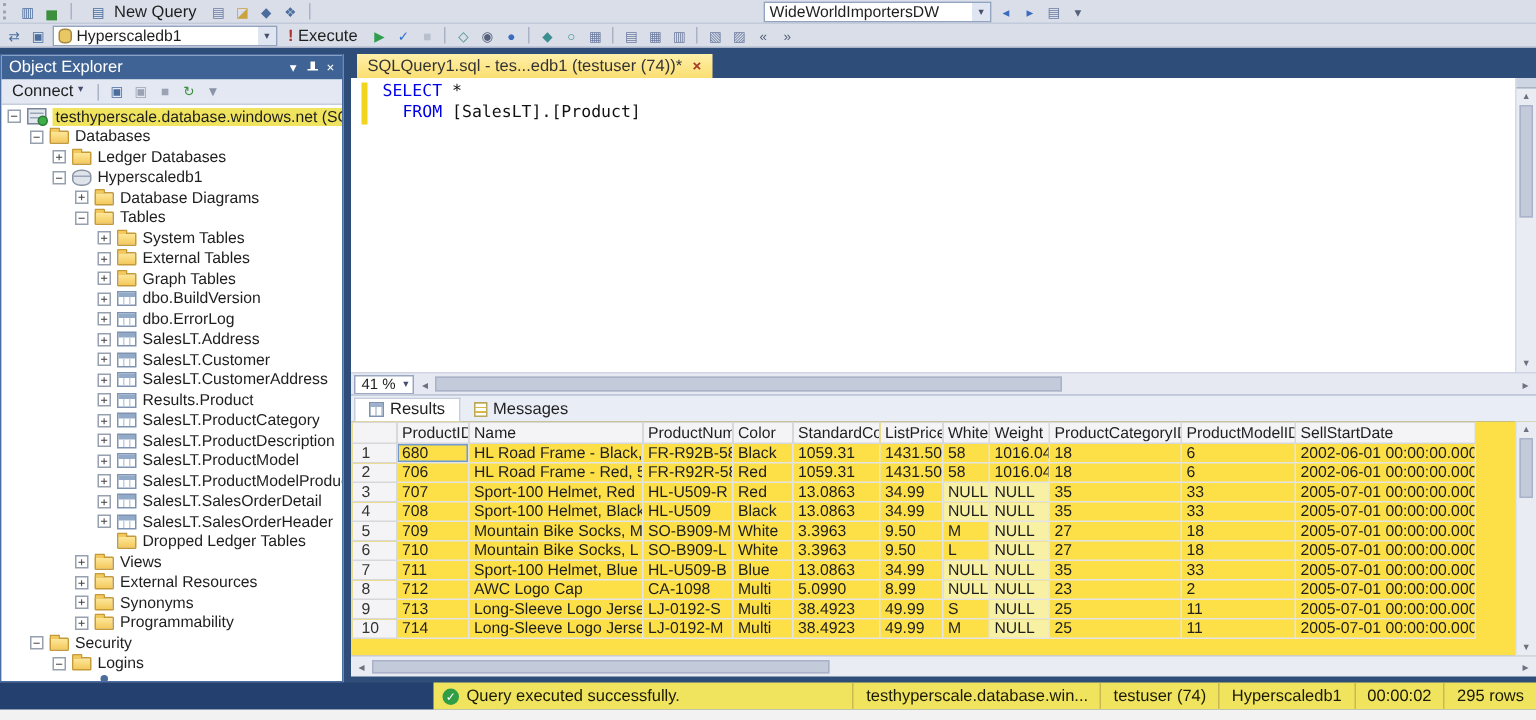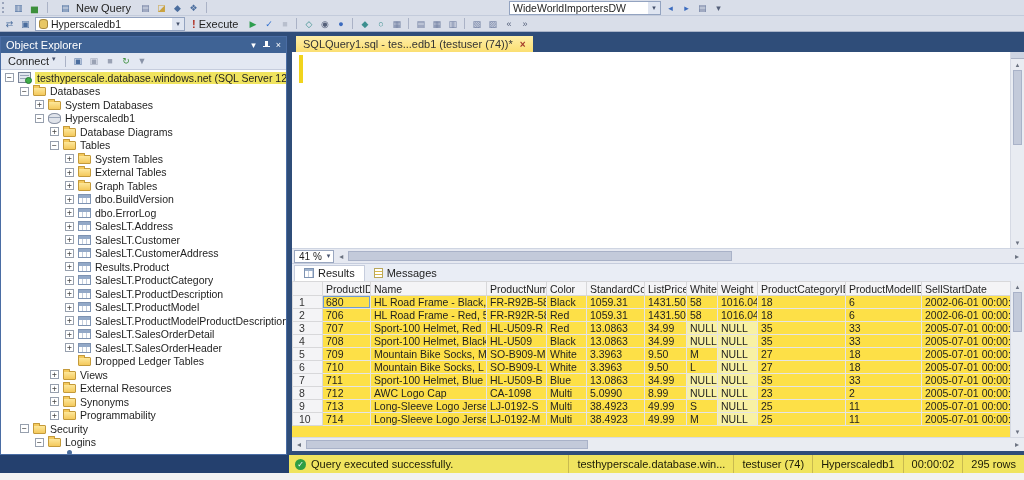--- a/index.html
+++ b/index.html
@@ -24,21 +24,21 @@
   .combo-text{flex:1;white-space:nowrap;overflow:hidden;font-size:10.5px}
   .combo-arrow{background:#dfe5f1;width:12px;height:100%;display:flex;align-items:center;justify-content:center;font-size:7px;color:#44506b}
   .carr{font-size:7px;color:#44506b}
   .dbico{width:9px;height:10px;background:#e8c765;border:1px solid #a8883c;border-radius:4px/3px;flex:0 0 9px}
 
   
   .content{flex:1;display:flex;padding-top:4px;overflow:hidden}
   .splitter{width:5px}
 
   
-  .oe{width:287px;display:flex;flex-direction:column;background:#fff;border:1px solid #4a6da4;overflow:hidden}
+  .oe{width:229px;display:flex;flex-direction:column;background:#fff;border:1px solid #4a6da4;overflow:hidden}
   .oe-head{height:16px;background:#3f6395;color:#fff;display:flex;align-items:center;padding:0 5px;flex:0 0 16px}
   .win-icons{margin-left:auto;display:flex;gap:6px;align-items:center;font-size:9px}
   .pin{width:8px;height:9px;position:relative;display:inline-block}
   .pin::before{content:"";position:absolute;left:3px;top:0;width:3px;height:5px;background:#fff}
   .pin::after{content:"";position:absolute;left:1px;top:5px;width:7px;height:1px;background:#fff;box-shadow:3px 2px 0 -1px #fff}
   .connect-bar{height:17px;background:#e3e8f2;border-bottom:1px solid #c6cddd;display:flex;align-items:center;padding:0 3px;gap:2px;flex:0 0 17px}
   .connect-btn{display:flex;align-items:flex-start;gap:3px;padding:0 4px}
   .tree{flex:1;overflow:hidden;background:#fff;padding-top:1px;font-size:10.5px}
   .trow{height:13.5px;display:flex;align-items:center;white-space:nowrap}
   .expander{width:9px;height:9px;border:1px solid #97a0ae;background:#fff;font-size:8px;line-height:7px;text-align:center;color:#444;flex:0 0 9px;margin-right:4px;font-family:"DejaVu Sans Mono",monospace}
@@ -212,21 +212,21 @@
             <span class="tlabel hl">testhyperscale.database.windows.net (SQL Server 12.0.2000...</span>
           </div>
           <div class="trow" style="padding-left: 19px;">
             <span class="expander">−</span>
             <span class="ticon folder"></span>
             <span class="tlabel">Databases</span>
           </div>
           <div class="trow" style="padding-left: 34px;">
             <span class="expander">+</span>
             <span class="ticon folder"></span>
-            <span class="tlabel">System Databases</span>
+            <span class="tlabel">Ledger Databases</span>
           </div>
           <div class="trow" style="padding-left: 34px;">
             <span class="expander">−</span>
             <span class="ticon database"></span>
             <span class="tlabel">Hyperscaledb1</span>
           </div>
           <div class="trow" style="padding-left: 49px;">
             <span class="expander">+</span>
             <span class="ticon folder"></span>
             <span class="tlabel">Database Diagrams</span>
@@ -360,21 +360,21 @@
       <div class="tabbar">
         <div class="tab">
           <span>SQLQuery1.sql - tes...edb1 (testuser (74))*</span>
           <span class="tab-close">×</span>
         </div>
       </div>
 
       <div class="editor">
         <div class="emargin"></div>
         <div class="change-bar"></div>
-        <div class="code"></div>
+        <div class="code"><div class="code-line"><span class="tok-keyword">SELECT</span><span class="tok-plain"> *</span></div><div class="code-line"><span class="tok-plain">  </span><span class="tok-keyword">FROM</span><span class="tok-plain"> [SalesLT].[Product]</span></div></div>
         <div class="vscroll">
           <div class="split-grip"></div>
           <span class="sarrow">▲</span>
           <div class="vtrack">
               <div class="vthumb" style="top:0;height:45%"></div>
             </div>
           <span class="sarrow">▼</span>
         </div>
       </div>
 

